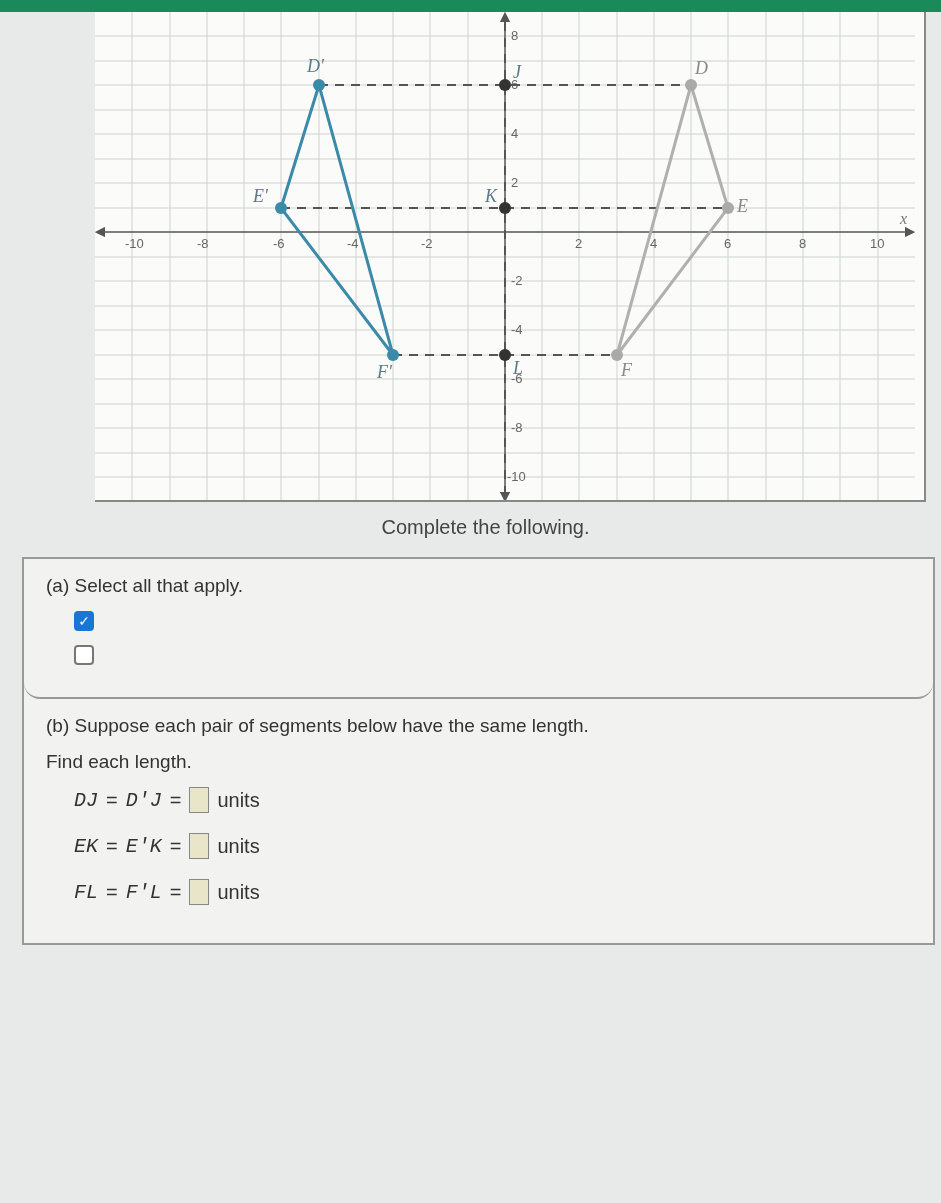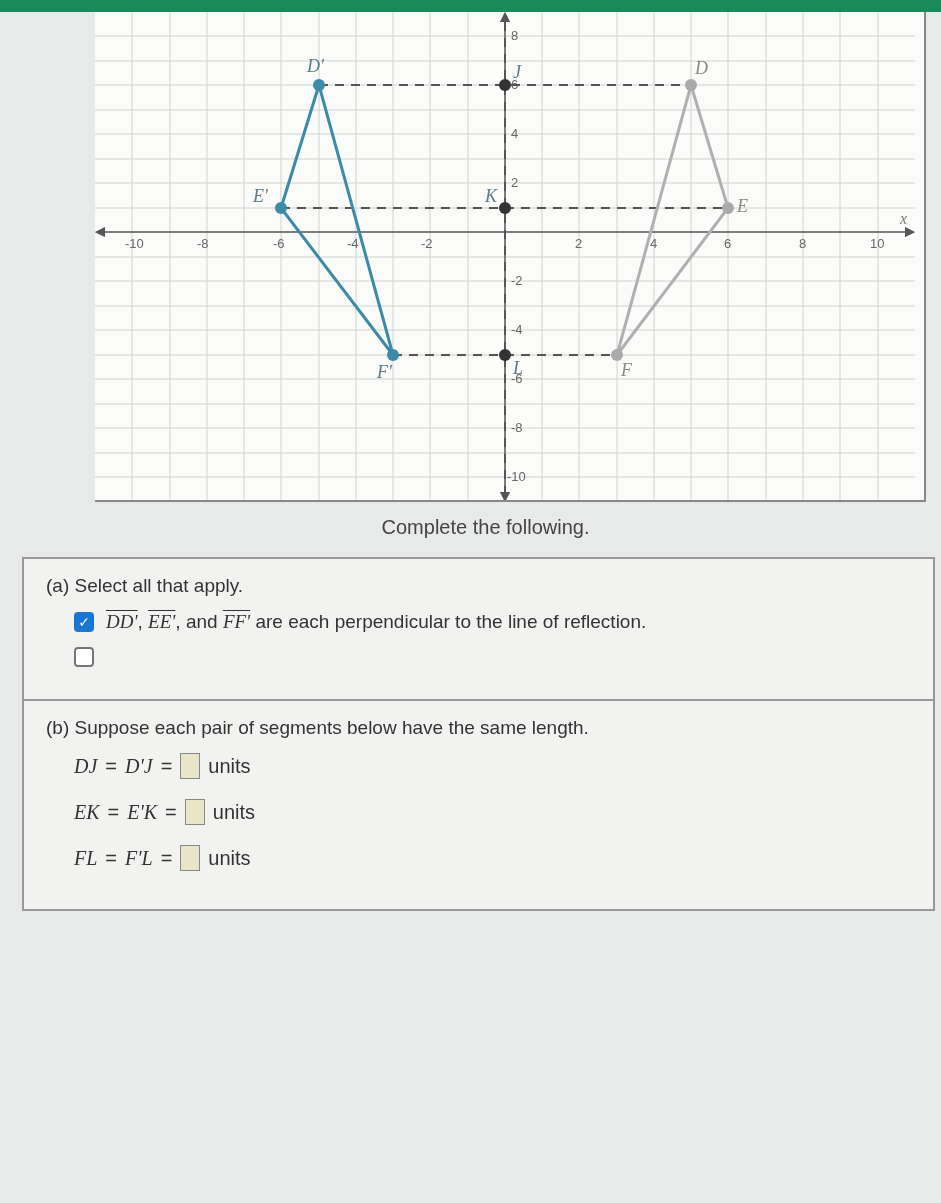--- a/index.html
+++ b/index.html
@@ -31,20 +31,21 @@
     text-align: center;
   }
   .qbox {
     margin: 0 6px 0 22px;
     border: 2px solid #999;
     background: #f2f3f1;
   }
   .section {
     padding: 16px 22px 18px 22px;
     border-bottom: 2px solid #999;
+    border-radius: 16px;
   }
   .section:last-child { border-bottom: none; }
   .qhead { margin-bottom: 14px; font-size: 19px; color:#333; }
   .opt-row {
     display: flex;
     align-items: center;
     gap: 12px;
     margin: 0 0 14px 28px;
     font-size: 19px;
     color:#333;
@@ -58,21 +59,21 @@
     flex: 0 0 20px;
   }
   .chk.checked {
     background: #1976d2;
     border-color: #1976d2;
     color:#fff;
     font-size:14px;
     line-height:1;
   }
   .ov { text-decoration: overline; font-style: italic; font-family: 'Times New Roman', serif; }
-  .mi { font-style: italic; font-family: Liberation Serif, serif; }
+  .mi { font-style: italic; font-family: Liberation Mono, monospace; }
   .sub-prompt { margin-bottom: 14px; font-size:19px; }
   .eq-row {
     margin: 0 0 20px 28px;
     font-size: 20px;
     display:flex; align-items:center; gap:8px;
   }
   .blank {
     display:inline-block;
     width: 20px; height: 26px;
     border:1px solid #888;
@@ -208,35 +209,31 @@
 <div class="prompt">Complete the following.</div>
 
 <div class="qbox">
 
   <div class="section">
     <div class="qhead">(a) Select all that apply.</div>
 
 
     <div class="opt-row">
       <div class="chk checked">✓</div>
-      <div>
-        <span class="ov">DD'</span>,
-        <span class="ov">EE'</span>, and
-        <span class="ov">FF'</span><span> are each perpendicular to the line of reflection.</span>
-      </div>
     </div>
 
     <div class="opt-row">
       <div class="chk"></div>
     </div>
 
   </div>
 
   <div class="section">
     <div class="qhead">(b) Suppose each pair of segments below have the same length.</div>
+    <div class="sub-prompt">Find each length.</div>
 
     <div class="eq-row">
       <span class="mi">DJ</span> 
         <span>=</span>
       <span class="mi">D'J</span> 
         <span>=</span>
       <span class="blank"></span>
       <span>units</span>
     </div>
     <div class="eq-row">

